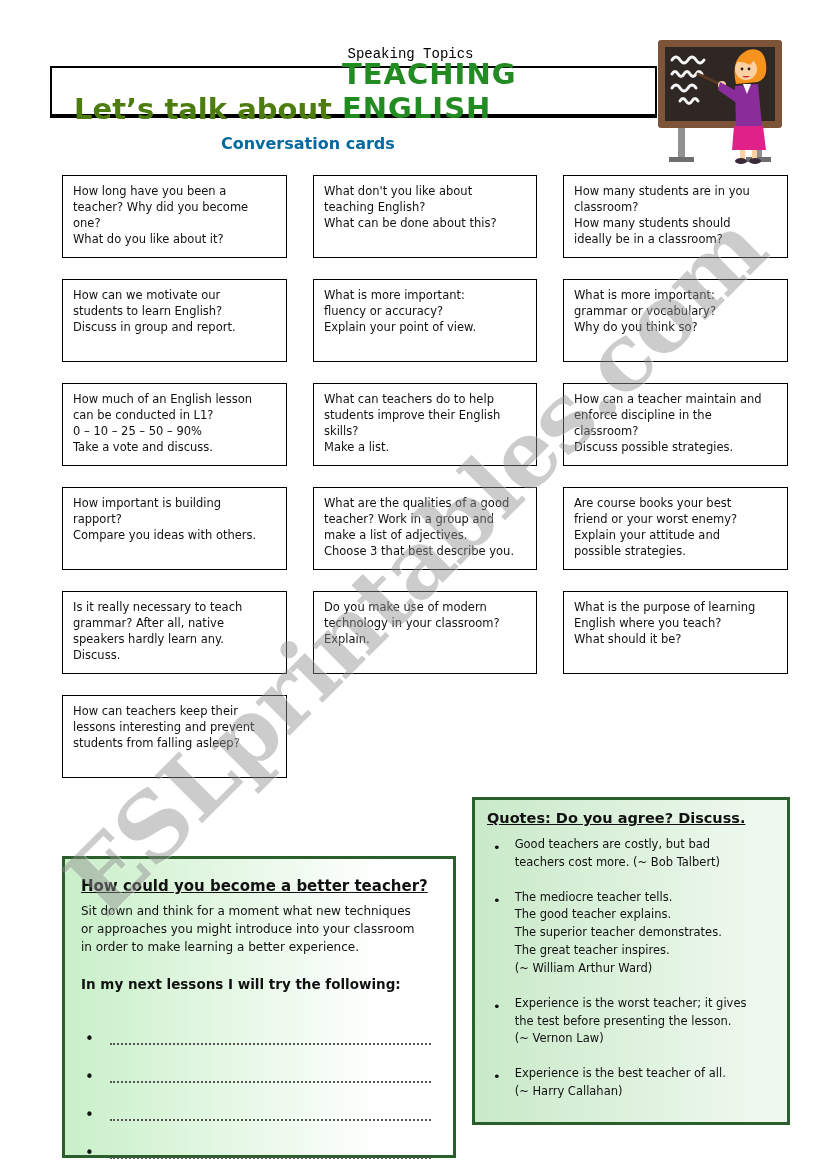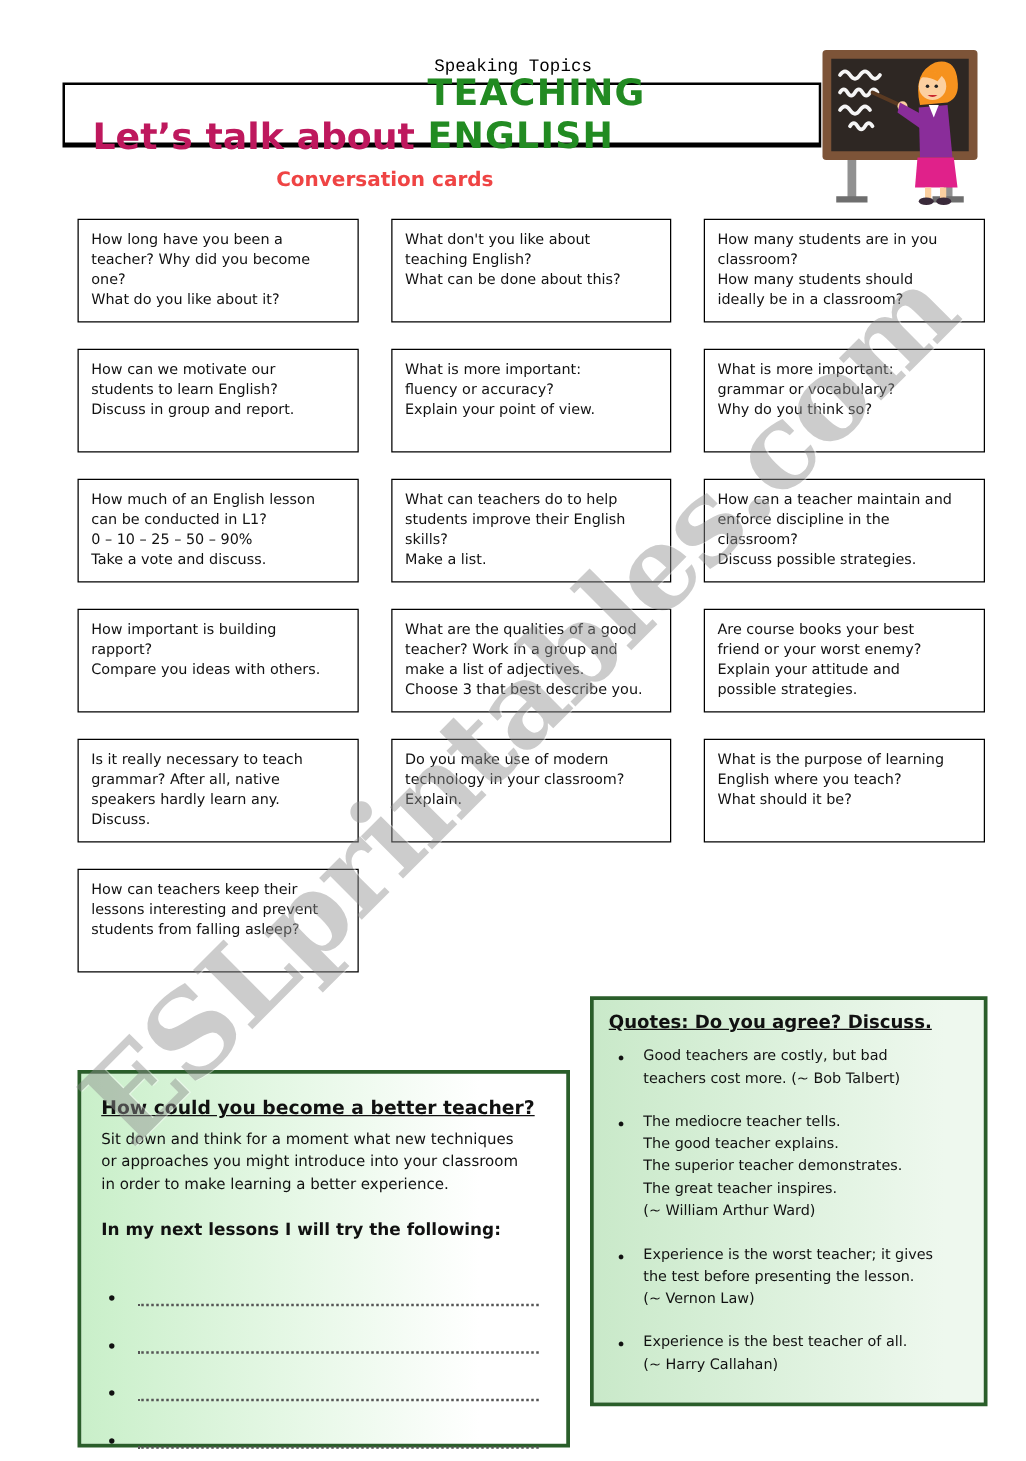--- a/index.html
+++ b/index.html
@@ -9,25 +9,25 @@
   }
   .eyebrow {
     position:absolute; top:46px; left:0; width:100%; text-align:center;
     font-size:14px; color:#000;font-family:Liberation Mono, monospace;
   }
   .title-box {
     position:absolute; left:50px; top:66px; width:607px; height:52px;
     border:2px solid #000; border-bottom-width:4px; background:#fff;
     display:flex; align-items:center; padding-left:22px; box-sizing:border-box;
   }
-  .title-black { font-size:29px; font-weight:bold; color:#be185d; white-space:pre;margin-top:36px; }
+  .title-black { font-size:29px; font-weight:bold; color:#4d7c0f; white-space:pre;margin-top:36px; }
   .title-green { font-size:29px; font-weight:bold; color:#228B22; letter-spacing:1px; }
   .subtitle {
     position:absolute; top:134px; left:0; width:75%; text-align:center;
-    font-weight:bold; font-size:16px; color:#ef4444;
+    font-weight:bold; font-size:16px; color:#0369a1;
   }
   .cards {
     position:absolute; left:62px; top:175px; width:725px;
     display:grid; grid-template-columns:225px 224px 225px;
     column-gap:26px; row-gap:21px;
   }
   .card {
     height:83px; border:1px solid #000; background:#fff;
     box-sizing:border-box; padding:7px 10px; overflow:hidden;
   }

